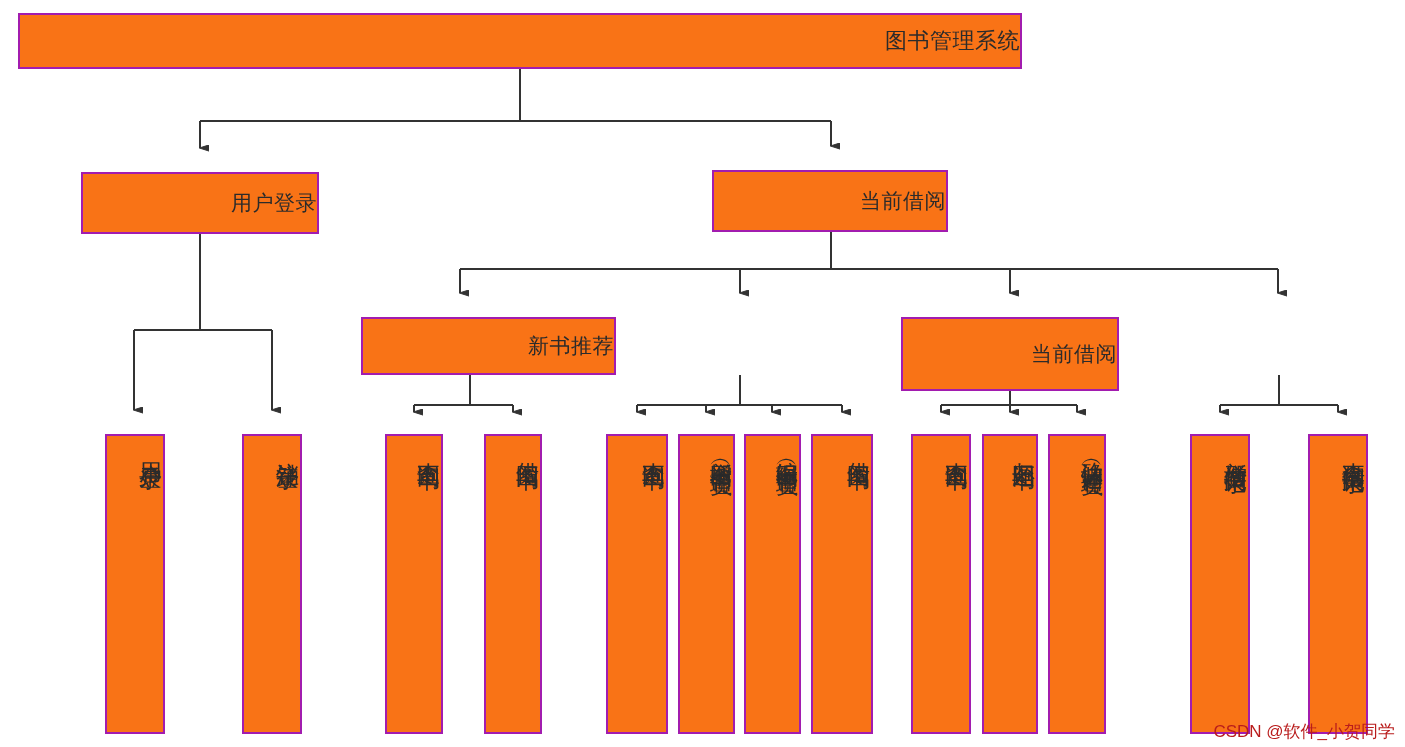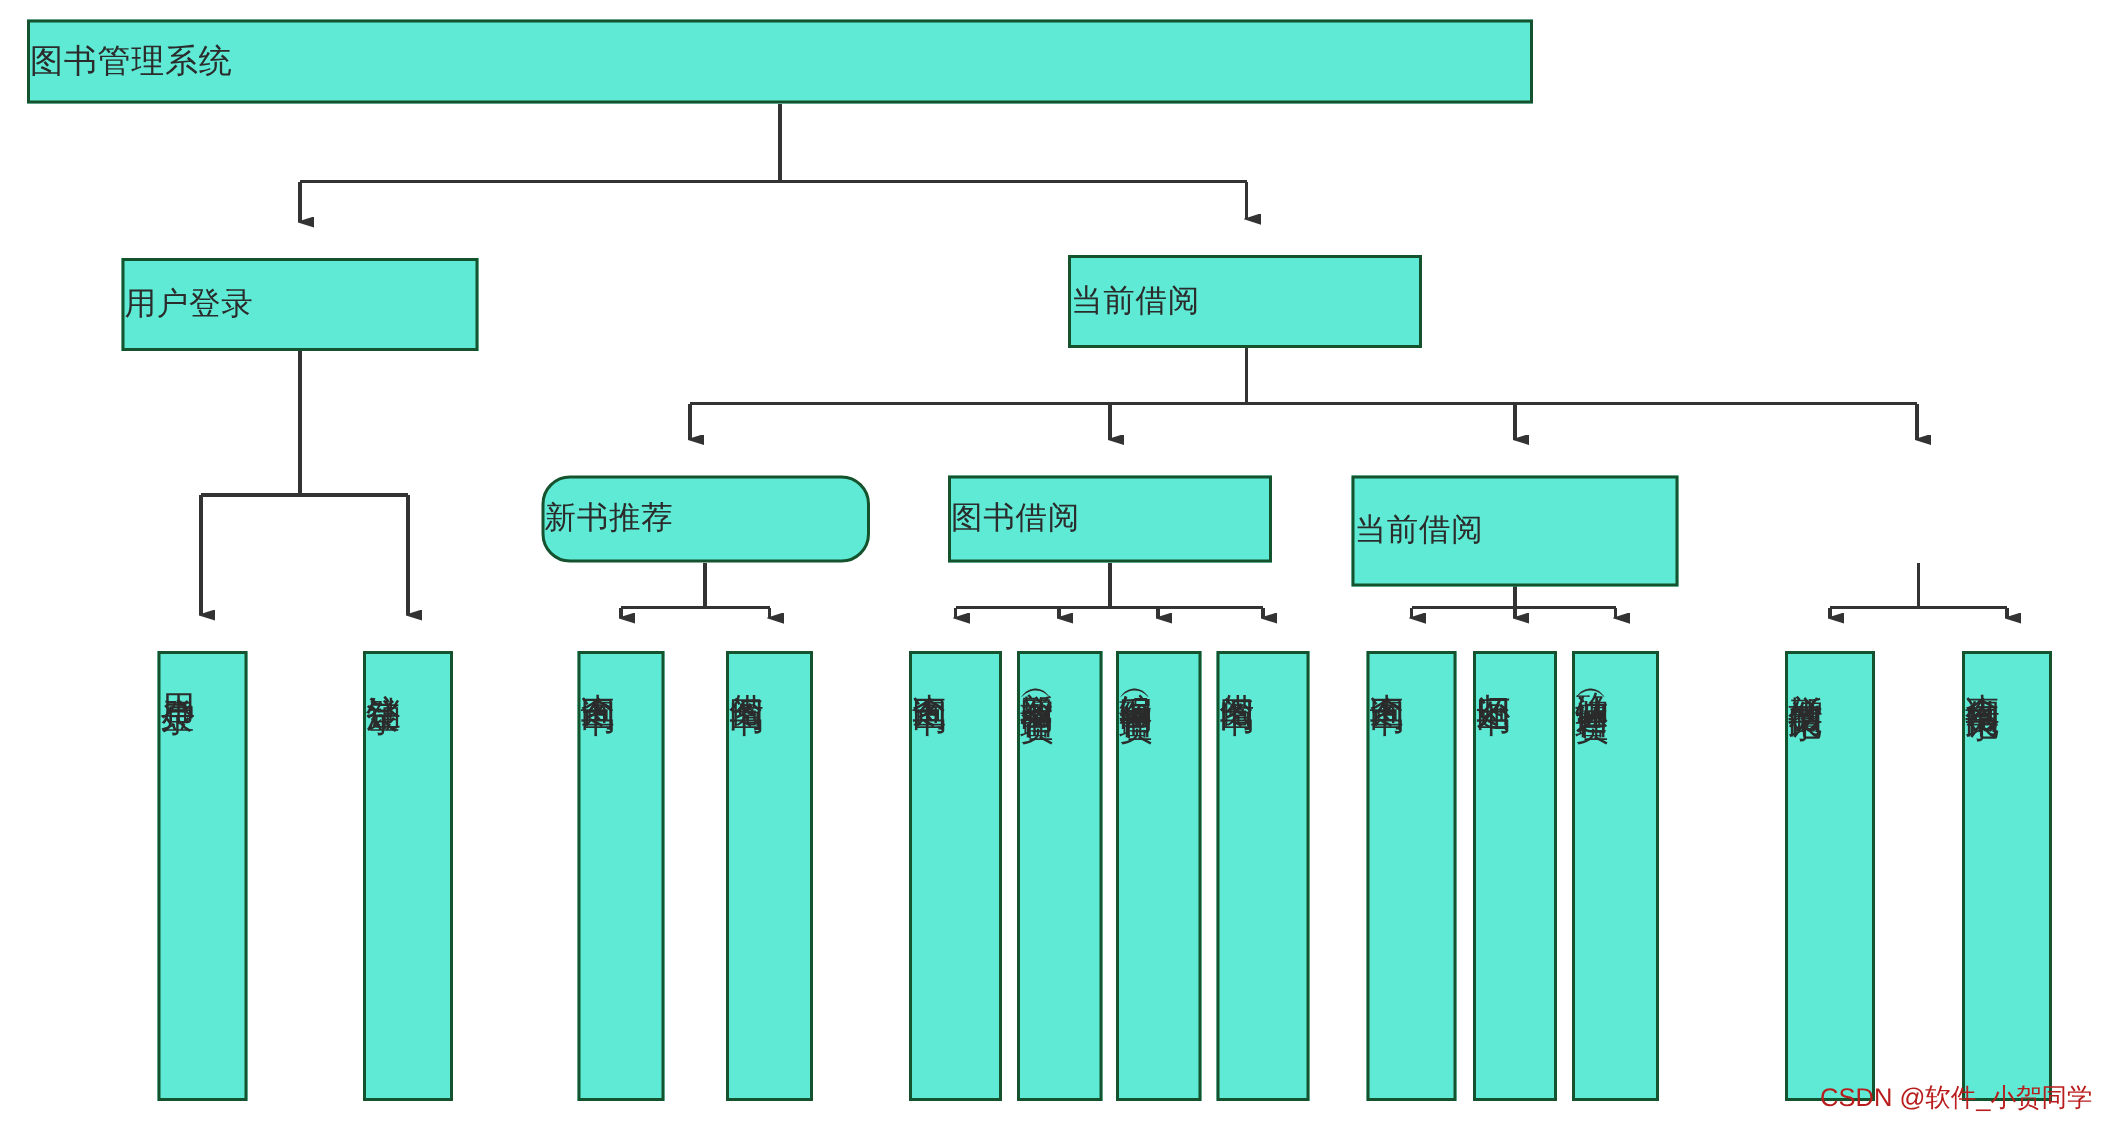--- a/index.html
+++ b/index.html
@@ -21,25 +21,25 @@
   #diagram-svg {
     position: absolute;
     left: 0;
     top: 0;
     width: 1405px;
     height: 747px;
   }
   .node-box {
     position: absolute;
     box-sizing: border-box;
-    background: #5eead4;
-    border: 2px solid #14532d;
+    background: #f97316;
+    border: 2px solid #a21caf;
     display: flex;
     align-items: center;
-    justify-content: flex-start;
+    justify-content: flex-end;
     z-index: 2;
   }
   .node-label {
     color: #2b2b2b;
     line-height: 1.18;
     text-align: center;
     letter-spacing: 0.5px;
   }
   
   .node-h .node-label {
@@ -137,27 +137,24 @@
   </div>
 
   <div class="node-box node-h" style="left:81px; top:172px; width:238px; height:62px;">
     <span class="node-label">用户登录</span>
   </div>
 
   <div class="node-box node-h" style="left:712px; top:170px; width:236px; height:62px;">
     <span class="node-label">当前借阅</span>
   </div>
 
-  <div class="node-box node-h" style="left:361px; top:317px; width:219px; height:58px;border-radius:19px;">
+  <div class="node-box node-h" style="left:361px; top:317px; width:255px; height:58px;">
     <span class="node-label">新书推荐</span>
   </div>
 
-  <div class="node-box node-h" style="left:632px; top:317px; width:216px; height:58px;">
-    <span class="node-label">图书借阅</span>
-  </div>
 
   <div class="node-box node-h" style="left:901px; top:317px; width:218px; height:74px;">
     <span class="node-label">当前借阅</span>
   </div>
 
 
   <div class="node-box node-v" style="left:105px; top:434px; width:60px; height:300px;">
     <span class="node-label">用户登录</span>
   </div>
 

